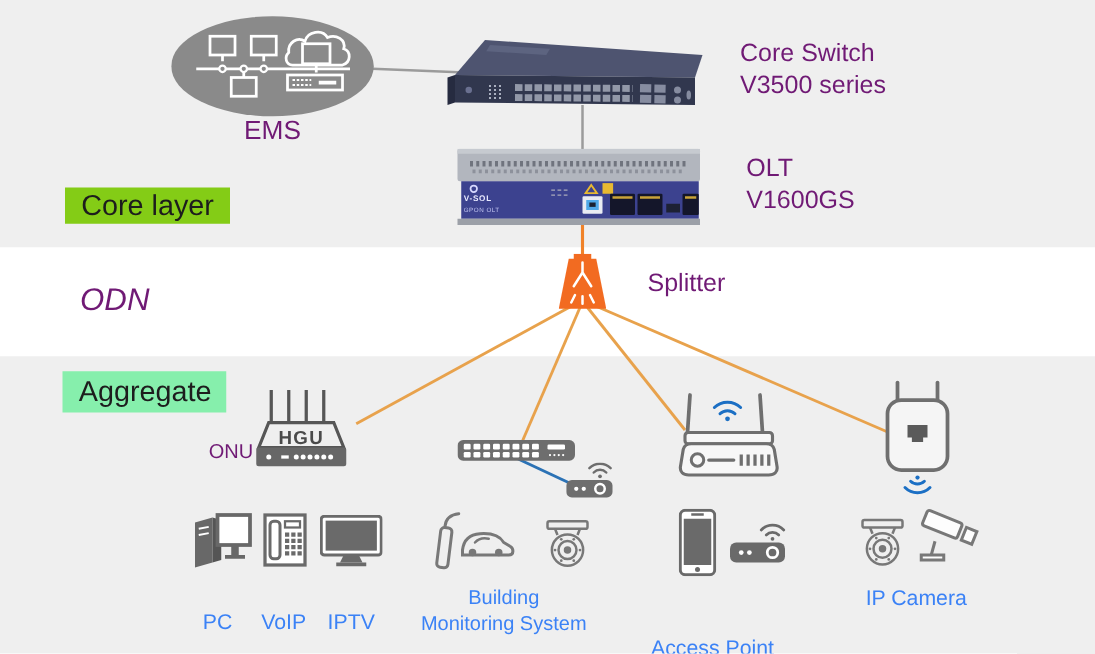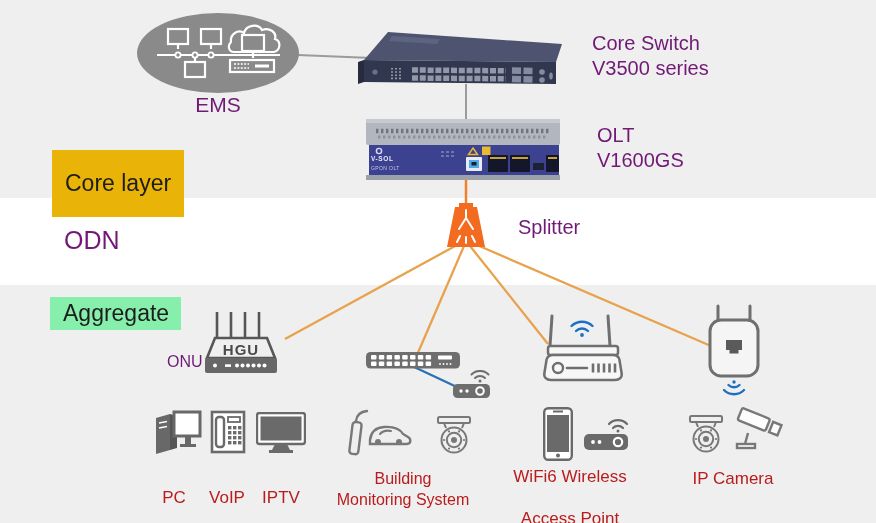--- a/index.html
+++ b/index.html
@@ -14,26 +14,26 @@
   .links{position:absolute;left:0;top:0;}
   .dev{position:absolute;}
   .lbl{position:absolute;color:#701a75;white-space:nowrap;}
   .lbl-ems{left:188px;top:93px;width:60px;text-align:center;font-size:21px;}
   .lbl-cs1{left:592px;top:32px;font-size:20px;}
   .lbl-cs2{left:592px;top:57px;font-size:20px;}
   .lbl-olt1{left:597px;top:124px;font-size:20px;}
   .lbl-olt2{left:597px;top:149px;font-size:20px;}
   .lbl-splitter{left:506px;top:216px;font-size:20px;margin-left:12px;}
   .lbl-onu{left:167px;top:353px;font-size:16px;}
-  .layer-box{position:absolute;background:#eab308;color:#1d1d1d;font-size:23px;padding:20px 13px;white-space:nowrap;}
+  .layer-box{position:absolute;background:#84cc16;color:#1d1d1d;font-size:23px;padding:1px 13px;white-space:nowrap;}
   .box-core{left:52px;top:150px;}
-  .lbl-odn{left:64px;top:226px;font-size:25px;}
+  .lbl-odn{left:64px;top:226px;font-size:25px;font-style:italic;}
   .box-agg{left:50px;top:297px;padding:0;background:transparent;}
   .box-agg span{display:table;background:#86efac;padding:3px 12px 4px 13px;font-size:23px;line-height:26px;}
-  .endlbl{position:absolute;text-align:center;color:#b91c1c;font-size:17px;line-height:21px;}
+  .endlbl{position:absolute;text-align:center;color:#3b82f6;font-size:17px;line-height:21px;}
   .endlbl.small{font-size:16px;}
 </style>
 </head>
 <body>
 
 <div class="canvas">
 
   <div class="band band-top"></div>
   <div class="band band-odn"></div>
   <div class="band band-agg"></div>
@@ -361,17 +361,16 @@
   <div class="lbl lbl-olt1">OLT</div>
   <div class="lbl lbl-olt2">V1600GS</div>
   <div class="lbl lbl-splitter">Splitter</div>
   <div class="lbl lbl-onu">ONU</div>
 
   <div class="endlbl" style="left:154px;top:487px;width:40px">PC</div>
   <div class="endlbl" style="left:203px;top:487px;width:48px">VoIP</div>
   <div class="endlbl" style="left:256px;top:487px;width:50px">IPTV</div>
   <div class="endlbl small" style="left:323px;top:468px;width:160px">Building</div>
   <div class="endlbl small" style="left:323px;top:489px;width:160px">Monitoring System</div>
-  <div class="endlbl" style="left:490px;top:466px;width:160px">WiFi6 Wireless</div>
   <div class="endlbl" style="left:490px;top:508px;width:160px">Access Point</div>
   <div class="endlbl" style="left:653px;top:468px;width:160px">IP Camera</div>
 
 </div>
 
 </body></html>

